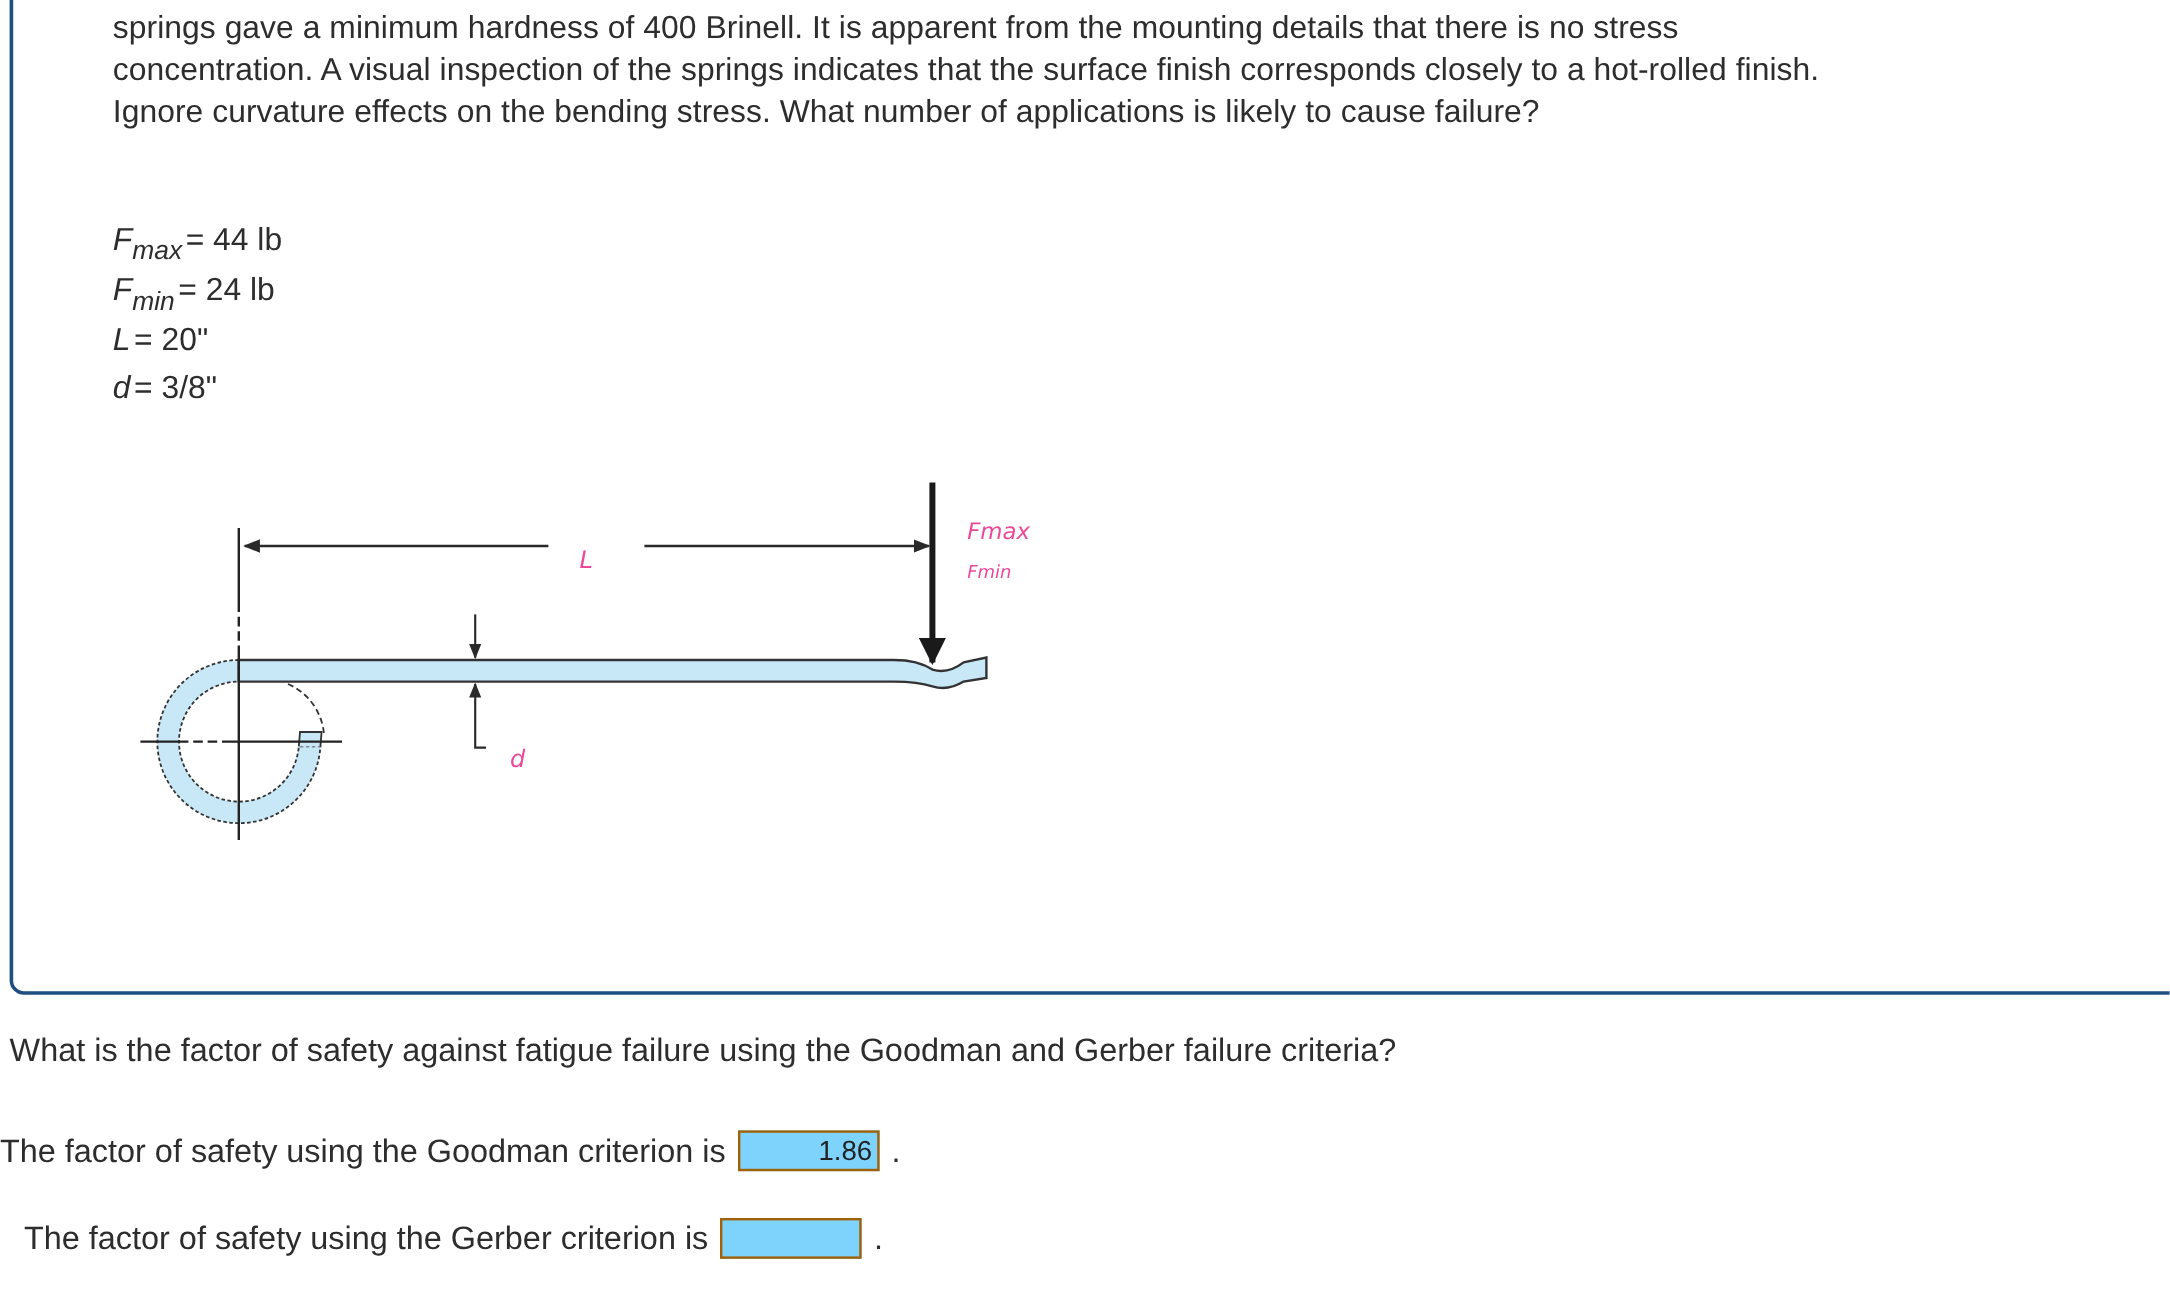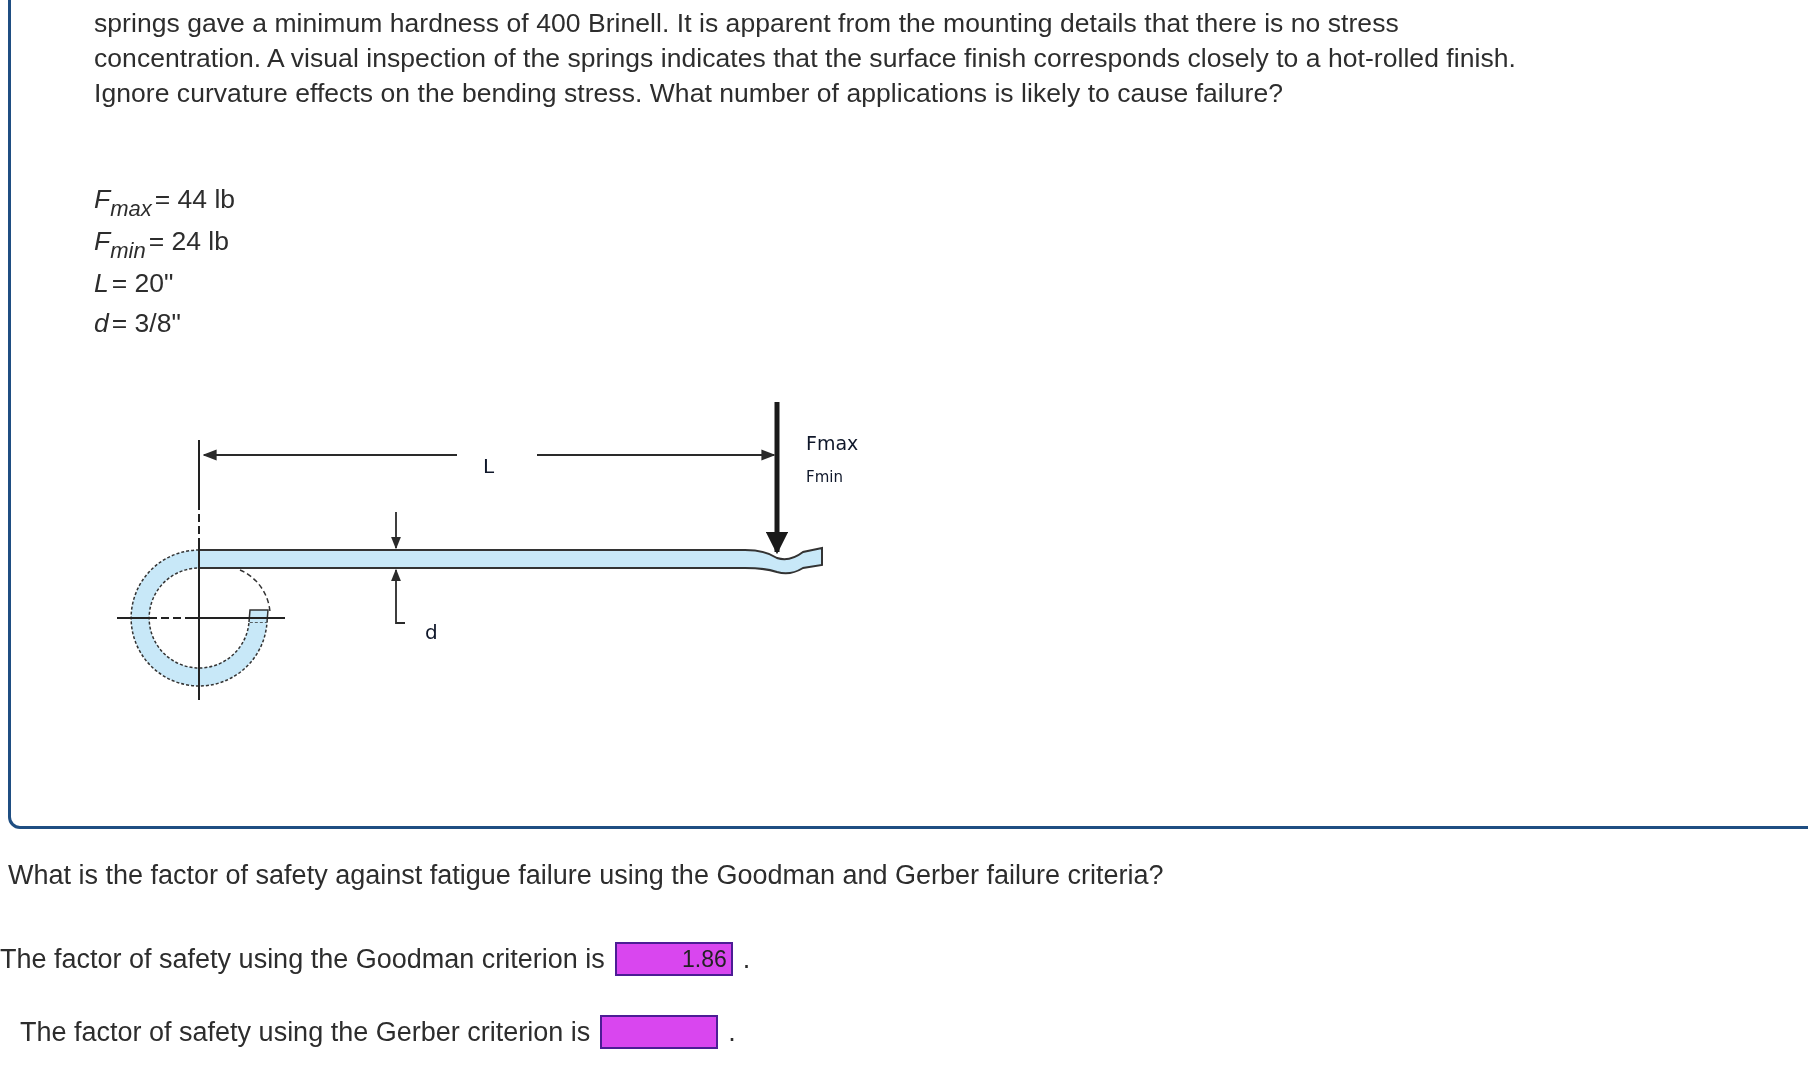--- a/index.html
+++ b/index.html
@@ -21,34 +21,34 @@
       position: absolute; left: 94px; top: 178px;
       font-size: 26.5px; line-height: 42px;
     }
     .var { display: block; height: 42px; white-space: nowrap; }
     .var.short { height: 40px; }
     .sym { font-style: italic; }
     .sub { font-style: italic; font-size: 22px; position: relative; top: 8px; }
     .eq { margin-left: 3px; }
     .diagram { position: absolute; left: 100px; top: 380px; width: 800px; height: 340px; }
     .lbl {
-      position: absolute; font-family: "DejaVu Sans", sans-serif; font-size: 20px; color: #0f172a;
+      position: absolute; font-family: "DejaVu Sans", sans-serif; font-size: 20px; color: #ec4899; font-style: italic;
     }
     .question {
       position: absolute; left: 8px; top: 860px; font-size: 27px; white-space: nowrap;
     }
     .answer-line {
       position: absolute; left: 0; font-size: 27px; white-space: nowrap;
       display: flex; align-items: center;
     }
     .answer-box {
-      display: inline-block; width: 118px; height: 34px; border: 2px solid #4c1d95;
+      display: inline-block; width: 118px; height: 34px; border: 2px solid #a16207;
       box-sizing: border-box; margin-left: 10px; text-align: right;
       font-size: 23px; line-height: 30px; padding-right: 4px; color: #222;
-      font-family: "Liberation Sans", sans-serif; background: #d946ef;
+      font-family: "Liberation Sans", sans-serif; background: #7dd3fc;
     }
     .period { margin-left: 10px; font-size: 27px; }
   </style>
 </head>
 <body>
 
 <div class="card"></div>
 
 <div class="para">
   <div>springs gave a minimum hardness of 400 Brinell. It is apparent from the mounting details that there is no stress</div>

